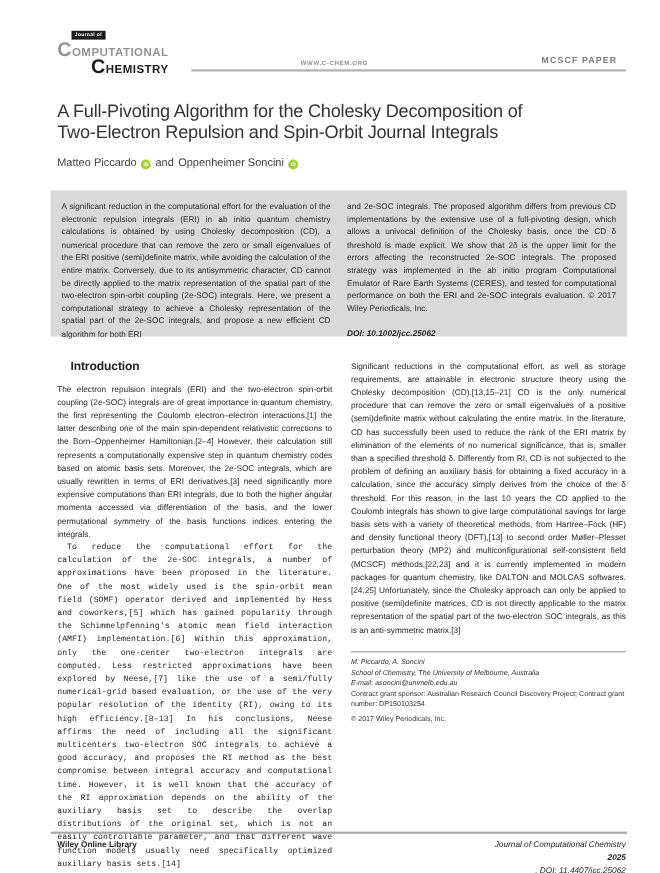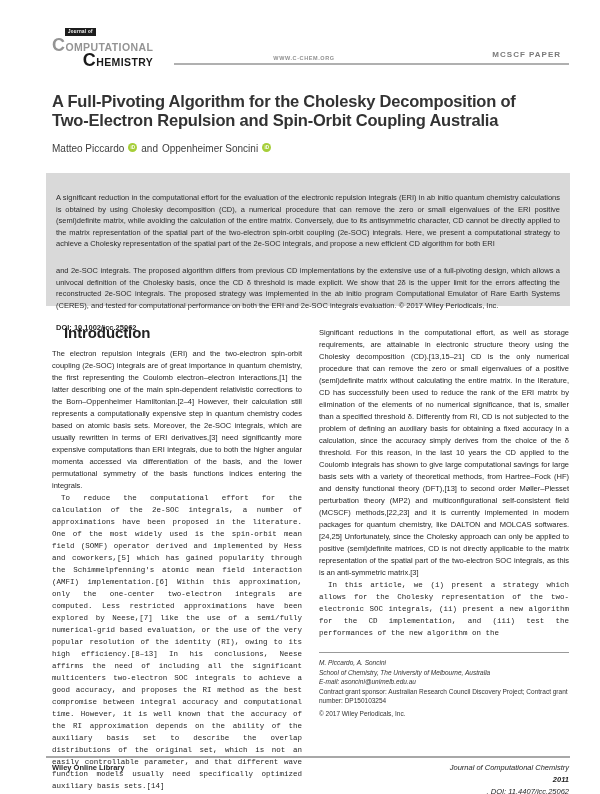--- a/index.html
+++ b/index.html
@@ -26,46 +26,46 @@
   }
   .ptype {
     position:absolute; top:34px; right:35px; font-size:8px; font-weight:bold;
     color:#7a7a7a; letter-spacing:1px;
   }
   .hrule { position:absolute; left:170px; top:47px; width:395px; height:2px; background:#b0b0b0; }
 
   
   .title {
     position:absolute; left:48px; top:76px; width:520px;
-    font-size:16.5px; font-weight:bold; color:#333333; line-height:1.16; letter-spacing:-.2px;
+    font-size:16.5px; font-weight:normal; color:#333333; line-height:1.16; letter-spacing:-.2px;
   }
   .authors {
     position:absolute; left:48px; top:127px; font-size:10px; color:#3d3d3d;
-    display:flex; align-items:flex-start; gap:4px;
+    display:flex; align-items:flex-end; gap:4px;
   }
   .orcid {
     display:inline-flex; width:9px; height:9px; border-radius:50%;
     color:#ffffff; font-size:4.5px; font-weight:bold;
     align-items:center; justify-content:center; font-style:normal;
   }
 
   
   .abstract {
     position:absolute; left:42px; top:157px; width:524px; height:133px;
-    padding:19px 10px; display:flex; gap:15px;flex-direction:column;
+    padding:9px 10px; display:flex; gap:15px;
   }
   .abs-col {
     flex:1; font-size:7.5px; line-height:11.6px; text-align:justify; color:#2b2b2b;
   }
-  .abs-doi { font-weight:bold; margin-top:11px; }
+  .abs-doi { font-weight:bold; margin-top:11px;font-style:italic; }
 
   
   .bodycols { position:absolute; left:48px; top:311px; width:517px; display:flex; gap:17px; }
   .col { width:250px; font-size:7.5px; line-height:12px; text-align:justify; color:#262626; }
-  .section-h { font-size:15px; font-weight:bold; color:#222222; margin-bottom:9px; letter-spacing:-.1px;padding-left:12px; }
+  .section-h { font-size:11px; font-weight:bold; color:#222222; margin-bottom:9px; letter-spacing:-.1px;padding-left:12px; }
   .para-indent { text-indent:9px;font-family:Liberation Mono, monospace; }
 
   
   .footnote {
     margin-top:13px; border-top:1.5px solid #999999; padding-top:5px;
     font-size:6.5px; line-height:9.5px; text-align:left; color:#333333;
   }
   .fn-i { font-style:italic; }
   .fn-copy { margin-top:3px; }
 
@@ -91,21 +91,21 @@
     <div class="logo-badge">Journal of</div>
     <div class="logo-line1">COMPUTATIONAL</div>
     <div class="logo-line2">CHEMISTRY</div>
   </div>
   <div class="site">WWW.C-CHEM.ORG</div>
   <div class="ptype">MCSCF PAPER</div>
   <div class="hrule"></div>
 
   <div class="title">
     <div>A Full-Pivoting Algorithm for the Cholesky Decomposition of</div>
-    <div>Two-Electron Repulsion and Spin-Orbit Coupling Australia</div>
+    <div>Two-Electron Repulsion and Spin-Orbit Journal Integrals</div>
   </div>
 
   <div class="authors">
     <span>Matteo Piccardo</span>
     <span class="orcid" style="background: rgb(166, 206, 57);">iD</span>
     <span>and</span>
     <span>Oppenheimer Soncini</span>
     <span class="orcid" style="background: rgb(166, 206, 57);">iD</span>
   </div>
 
@@ -118,36 +118,35 @@
   </div>
 
   <div class="bodycols">
     <div class="col">
       <div class="section-h">Introduction</div>
       <div>The electron repulsion integrals (ERI) and the two-electron spin-orbit coupling (2e-SOC) integrals are of great importance in quantum chemistry, the first representing the Coulomb electron–electron interactions,[1] the latter describing one of the main spin-dependent relativistic corrections to the Born–Oppenheimer Hamiltonian.[2–4] However, their calculation still represents a computationally expensive step in quantum chemistry codes based on atomic basis sets. Moreover, the 2e-SOC integrals, which are usually rewritten in terms of ERI derivatives,[3] need significantly more expensive computations than ERI integrals, due to both the higher angular momenta accessed via differentiation of the basis, and the lower permutational symmetry of the basis functions indices entering the integrals.</div>
       <div class="para-indent">To reduce the computational effort for the calculation of the 2e-SOC integrals, a number of approximations have been proposed in the literature. One of the most widely used is the spin-orbit mean field (SOMF) operator derived and implemented by Hess and coworkers,[5] which has gained popularity through the Schimmelpfenning's atomic mean field interaction (AMFI) implementation.[6] Within this approximation, only the one-center two-electron integrals are computed. Less restricted approximations have been explored by Neese,[7] like the use of a semi/fully numerical-grid based evaluation, or the use of the very popular resolution of the identity (RI), owing to its high efficiency.[8–13] In his conclusions, Neese affirms the need of including all the significant multicenters two-electron SOC integrals to achieve a good accuracy, and proposes the RI method as the best compromise between integral accuracy and computational time. However, it is well known that the accuracy of the RI approximation depends on the ability of the auxiliary basis set to describe the overlap distributions of the original set, which is not an easily controllable parameter, and that different wave function models usually need specifically optimized auxiliary basis sets.[14]</div>
     </div>
     <div class="col">
       <div>Significant reductions in the computational effort, as well as storage requirements, are attainable in electronic structure theory using the Cholesky decomposition (CD).[13,15–21] CD is the only numerical procedure that can remove the zero or small eigenvalues of a positive (semi)definite matrix without calculating the entire matrix. In the literature, CD has successfully been used to reduce the rank of the ERI matrix by elimination of the elements of no numerical significance, that is, smaller than a specified threshold δ. Differently from RI, CD is not subjected to the problem of defining an auxiliary basis for obtaining a fixed accuracy in a calculation, since the accuracy simply derives from the choice of the δ threshold. For this reason, in the last 10 years the CD applied to the Coulomb integrals has shown to give large computational savings for large basis sets with a variety of theoretical methods, from Hartree–Fock (HF) and density functional theory (DFT),[13] to second order Møller–Plesset perturbation theory (MP2) and multiconfigurational self-consistent field (MCSCF) methods,[22,23] and it is currently implemented in modern packages for quantum chemistry, like DALTON and MOLCAS softwares.[24,25] Unfortunately, since the Cholesky approach can only be applied to positive (semi)definite matrices, CD is not directly applicable to the matrix representation of the spatial part of the two-electron SOC integrals, as this is an anti-symmetric matrix.[3]</div>
-      <div class="para-indent">In this article, we (i) present a strategy which allows for the Cholesky representation of the two-electronic SOC integrals, (ii) present a new algorithm for the CD implementation, and (iii) test the performances of the new algorithm on the</div>
 
       <div class="footnote">
         <div class="fn-i">M. Piccardo, A. Soncini</div>
         <div class="fn-i">School of Chemistry, The University of Melbourne, Australia</div>
         <div class="fn-i">E-mail: asoncini@unimelb.edu.au</div>
         <div>Contract grant sponsor: Australian Research Council Discovery Project; Contract grant number: DP150103254</div>
         <div class="fn-copy">© 2017 Wiley Periodicals, Inc.</div>
       </div>
     </div>
   </div>
 
   <div class="frule"></div>
   <div class="footer">
     <div class="f-left">Wiley Online Library</div>
     <div class="f-right">
       <span class="f-j">Journal of Computational Chemistry</span>
-      <span class="f-year">2011</span>
+      <span class="f-year">2025</span>
       <span class="f-doi">, DOI: 11.4407/jcc.25062</span>
       <span class="f-page">1</span>
     </div>
   </div>
 
 </div>
 
 </body></html>

